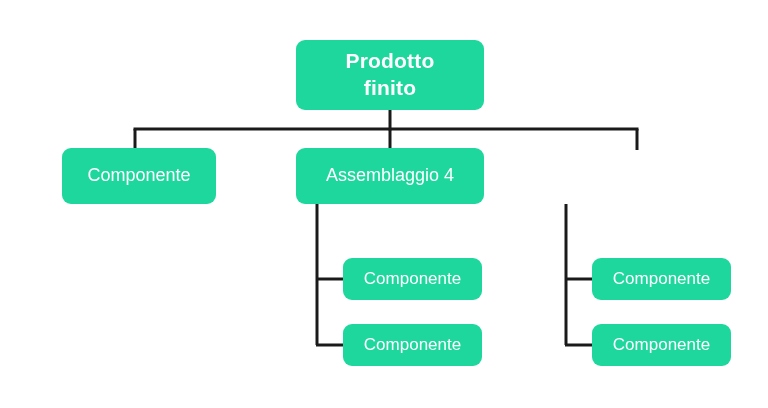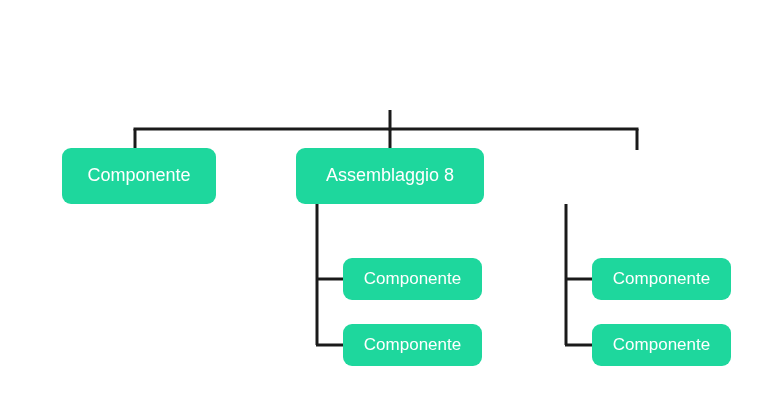--- a/index.html
+++ b/index.html
@@ -80,27 +80,31 @@
       <line x1="317" y1="204" x2="317" y2="345"></line>
       <line x1="316" y1="279" x2="346" y2="279"></line>
       <line x1="316" y1="345" x2="346" y2="345"></line>
 
       <line x1="566" y1="204" x2="566" y2="345"></line>
       <line x1="565" y1="279" x2="595" y2="279"></line>
       <line x1="565" y1="345" x2="595" y2="345"></line>
     </g>
   </svg>
 
+  <div class="node node-root" style="left:296px; top:40px; width:188px; height:70px;">
+    <span class="node-label">Prodotto
+finito</span>
+  </div>
 
   <div class="node node-mid" style="left:62px; top:148px; width:154px; height:56px;">
     <span class="node-label">Componente</span>
   </div>
 
   <div class="node node-mid" style="left:296px; top:148px; width:188px; height:56px;">
-    <span class="node-label">Assemblaggio 8</span>
+    <span class="node-label">Assemblaggio 4</span>
   </div>
 
 
   <div class="node node-leaf" style="left:343px; top:258px; width:139px; height:42px;">
     <span class="node-label">Componente</span>
   </div>
 
   <div class="node node-leaf" style="left:343px; top:324px; width:139px; height:42px;">
     <span class="node-label">Componente</span>
   </div>

